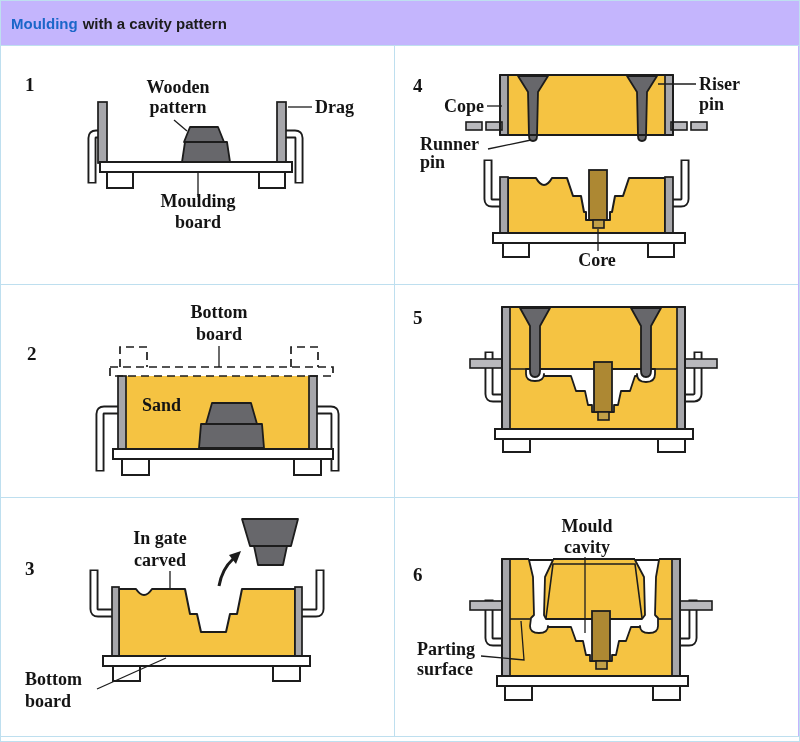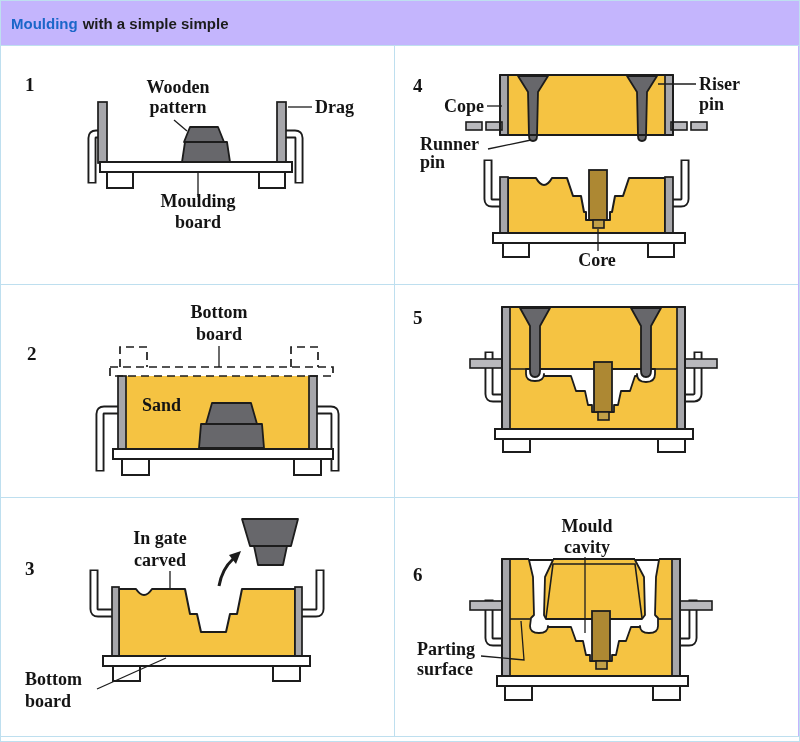--- a/index.html
+++ b/index.html
@@ -42,21 +42,21 @@
   text.lbl { font:bold 18px "Liberation Serif", serif; fill:#141414; }
   text.num { font:bold 19px "Liberation Serif", serif; fill:#141414; }
 </style>
 </head>
 <body>
 
 <div class="sheet">
 
   <div class="titlebar">
     <span class="title-link">Moulding</span>
-    <span class="title-rest">with a simple simple</span>
+    <span class="title-rest">with a cavity pattern</span>
   </div>
 
   <div class="grid">
 
     <div class="cell rowt">
       <svg width="393" height="238" viewBox="1 46 393 238">
         <text class="num" x="25" y="91">1</text>
 
         <g>
           <path class="hb" d="M107 134 L96 134 Q92 134 92 138 L92 183.5"></path>

